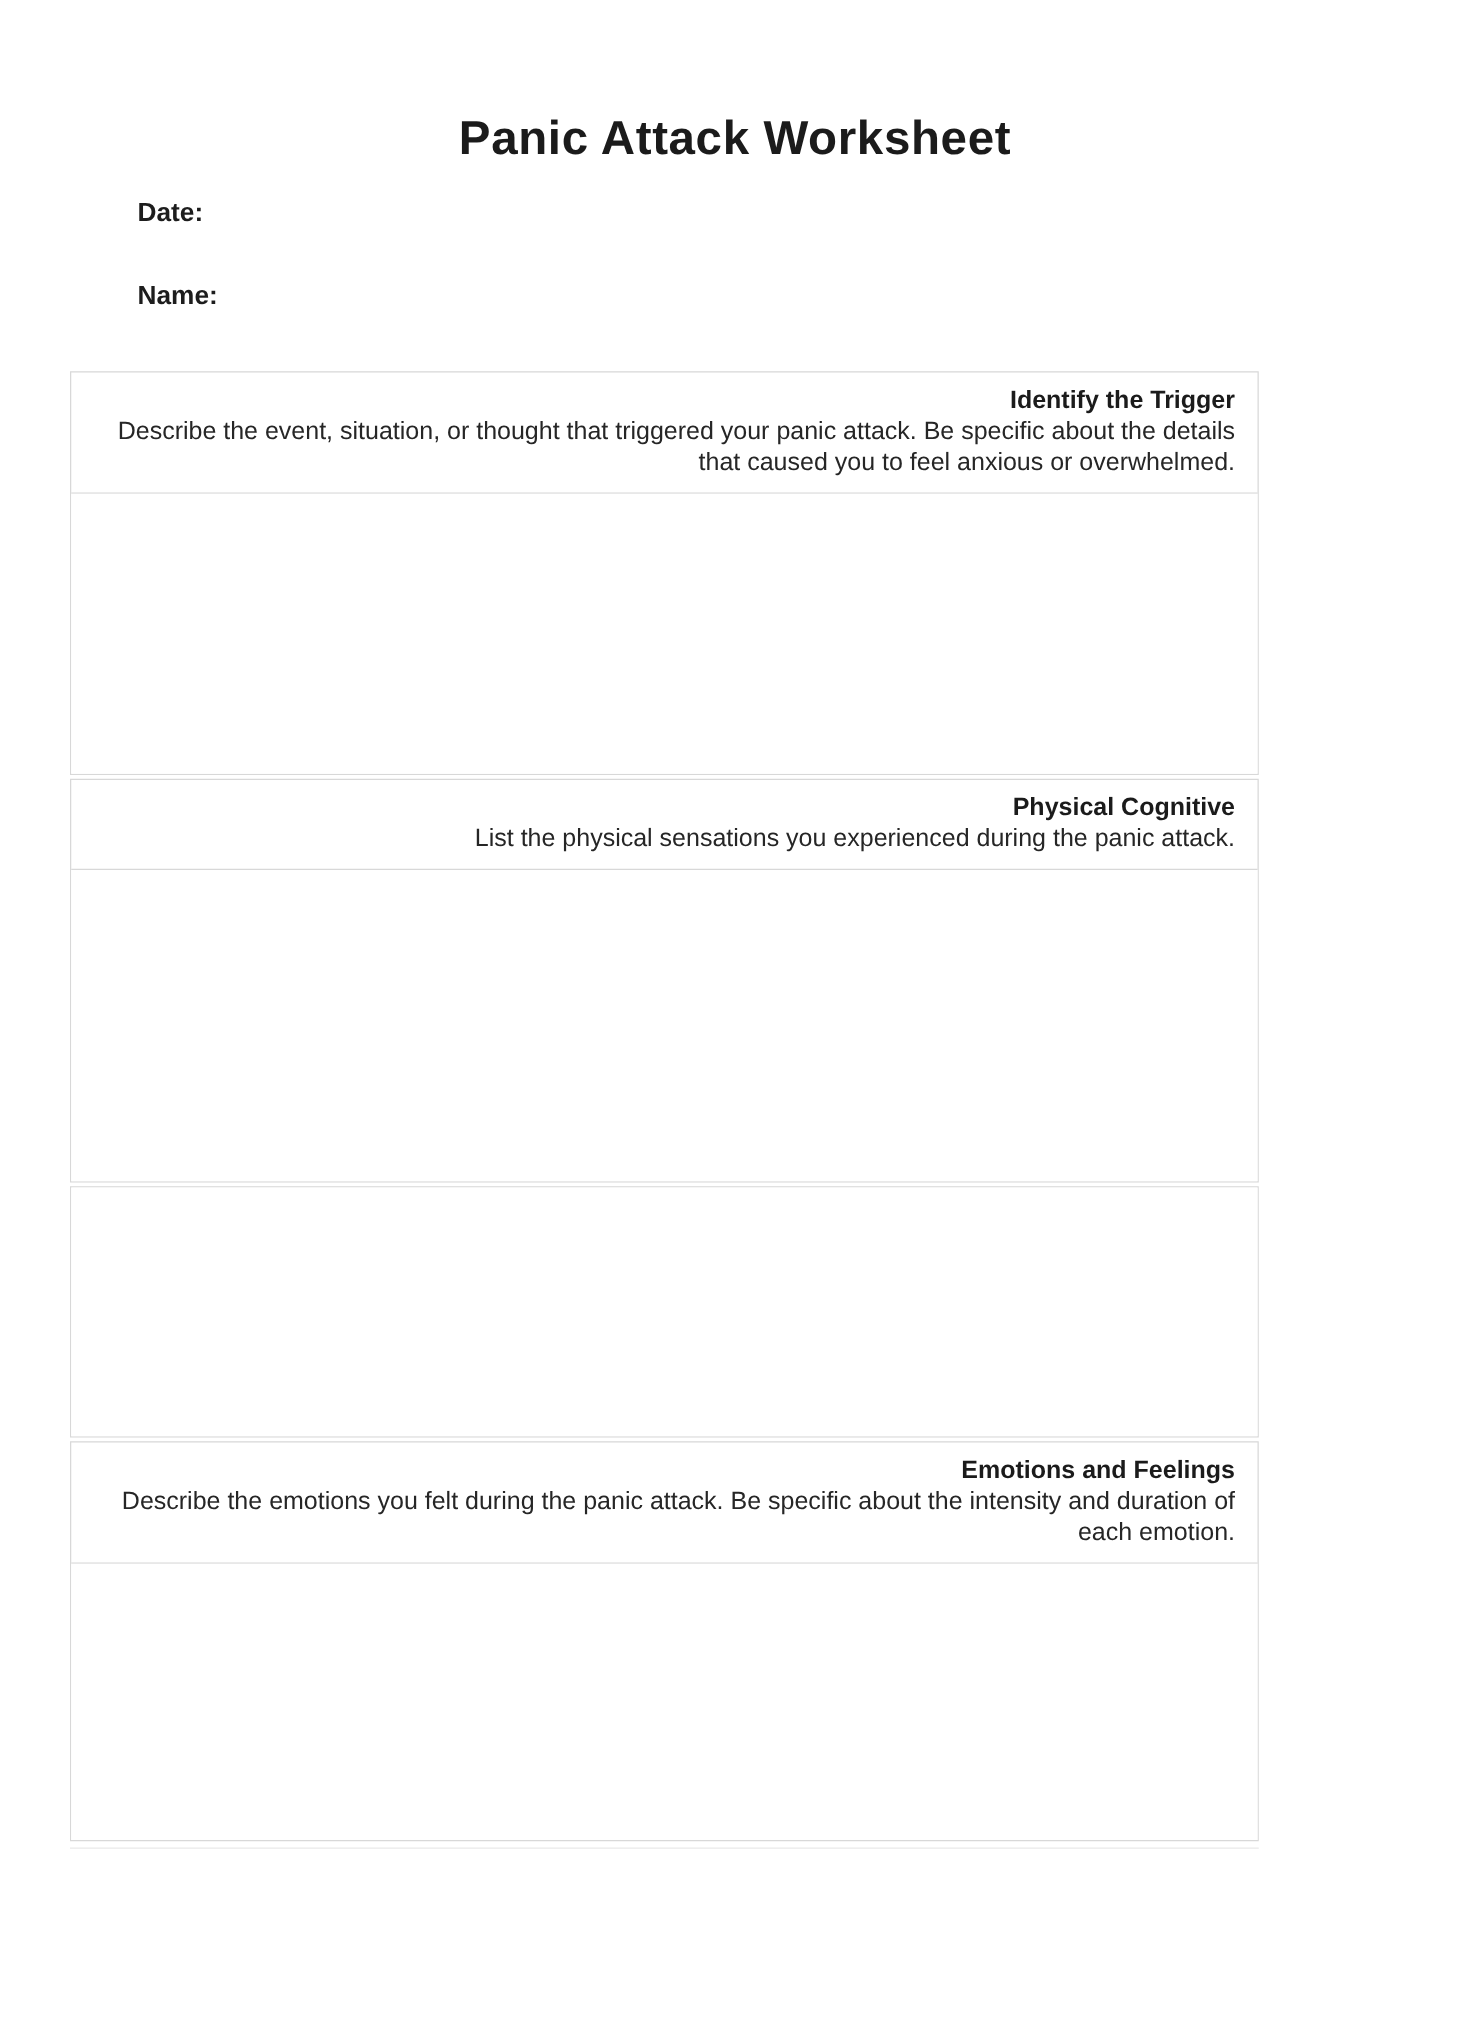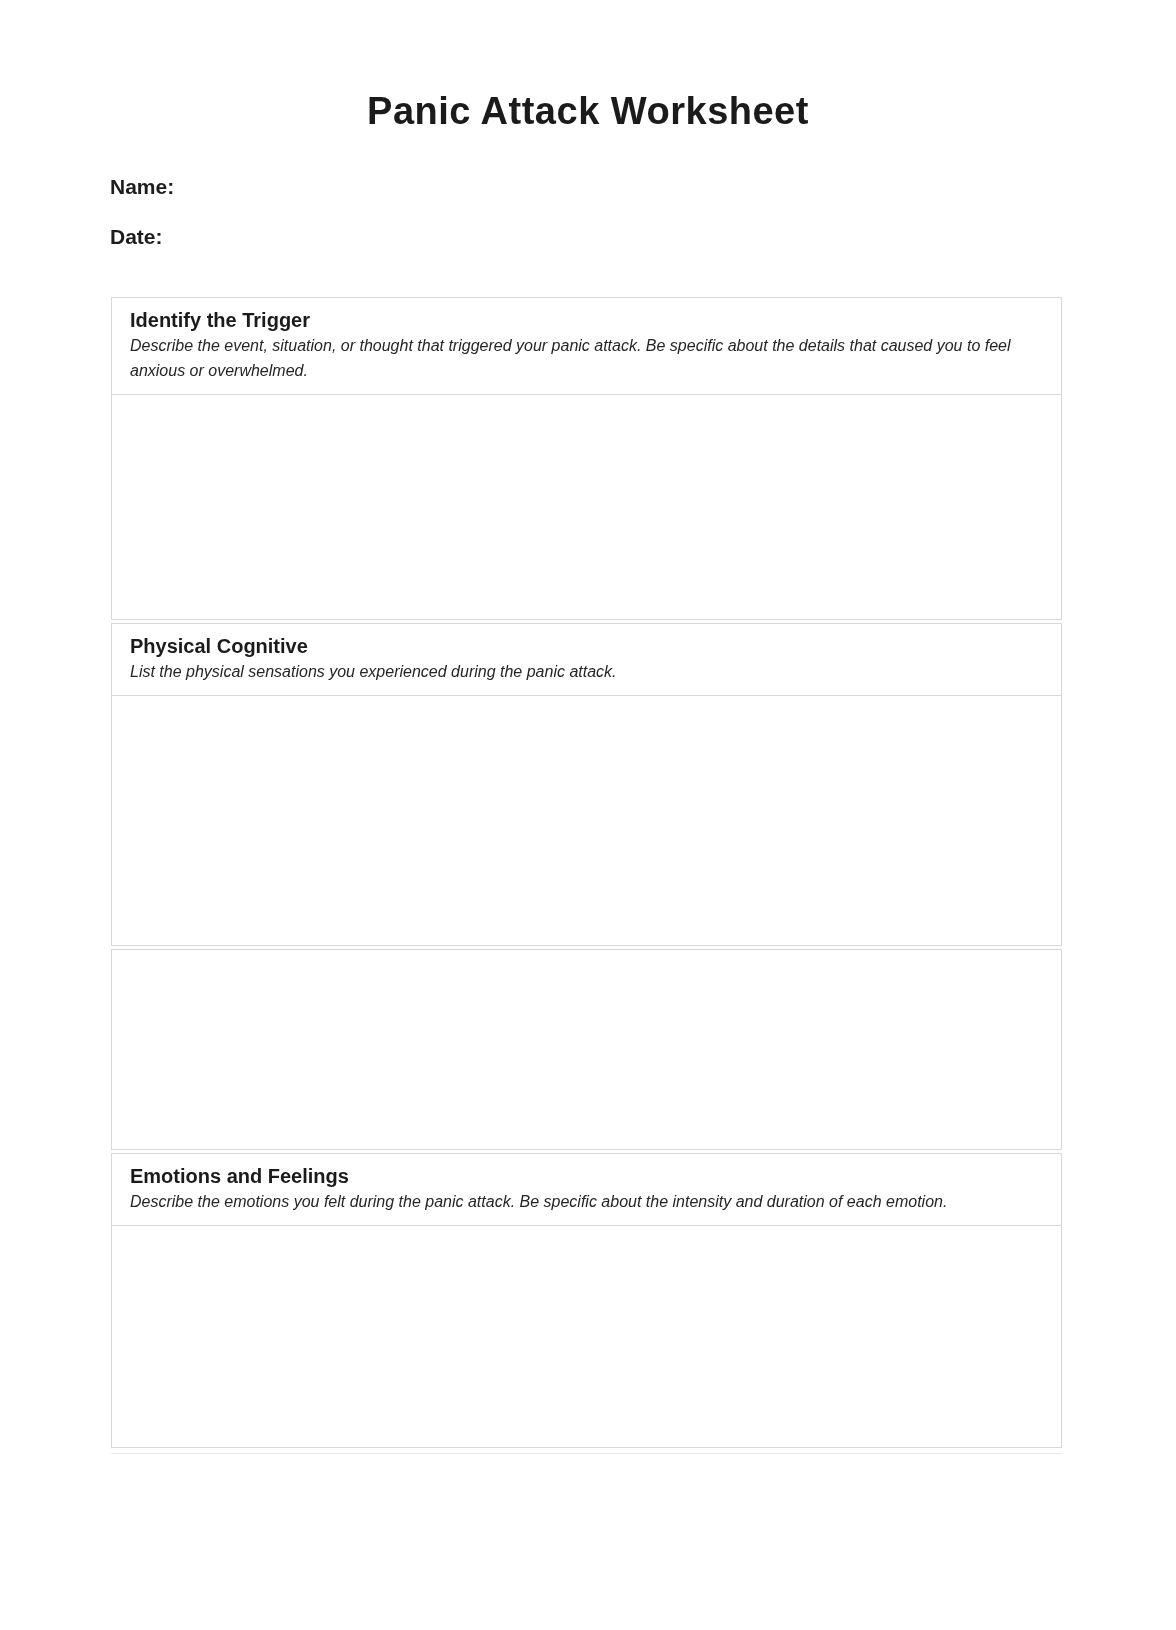--- a/index.html
+++ b/index.html
@@ -38,44 +38,44 @@
   .meta-name { margin-top: 40px; }
   .meta-date { margin-top: 24px; }
   .meta-label { font-weight: 700; }
   .meta-value {
     display: inline-block;
     min-width: 300px;
     min-height: 22px;
     vertical-align: bottom;
   }
   .sections {
-    margin: 47px 0 0 111px;
+    margin: 47px 0 0 56px;
     width: 873px;
+    text-align: right;
   }
   .section {
     box-sizing: border-box;
     width: 951px;
     border: 1px solid #d8d8d8;
     background: #ffffff;
     margin-bottom: 3px;
   }
   .section-header {
     padding: 10px 18px 11px 18px;
     border-bottom: 1px solid #d8d8d8;
   }
   .section-title {
     font-size: 20px;
     line-height: 25px;
     font-weight: 700;
     color: #1b1b1b;
   }
   .section-desc {
-    font-size: 16px;
+    font-size: 20px;
     line-height: 25px;
-    font-style: italic;
     color: #262626;
   }
   .section-body {
     background: #ffffff;
   }
   .section:nth-of-type(1) .section-body { height: 224px; }
   .section:nth-of-type(2) .section-body { height: 249px; }
   .section:nth-of-type(3) .section-body { height: 199px; }
   .section:nth-of-type(4) .section-body { height: 221px; }
   .page-cut-line {
@@ -85,27 +85,27 @@
     border-top: 1px solid #e9e9e9;
   }
 </style>
 </head>
 <body>
 
 <div class="page">
 
   <h1 class="doc-title">Panic Attack Worksheet</h1>
 
-  <div class="meta-row meta-name">
-    <span class="meta-label">Name:</span>
+  <div class="meta-row meta-date">
+    <span class="meta-label">Date:</span>
     <span class="meta-value"></span>
   </div>
 
-  <div class="meta-row meta-date">
-    <span class="meta-label">Date:</span>
+  <div class="meta-row meta-name">
+    <span class="meta-label">Name:</span>
     <span class="meta-value"></span>
   </div>
 
   <div class="sections">
 
     <section class="section">
       <div class="section-header">
         <div class="section-title">Identify the Trigger</div>
         <div class="section-desc">Describe the event, situation, or thought that triggered your panic attack. Be specific about the details that caused you to feel anxious or overwhelmed.</div>
       </div>

